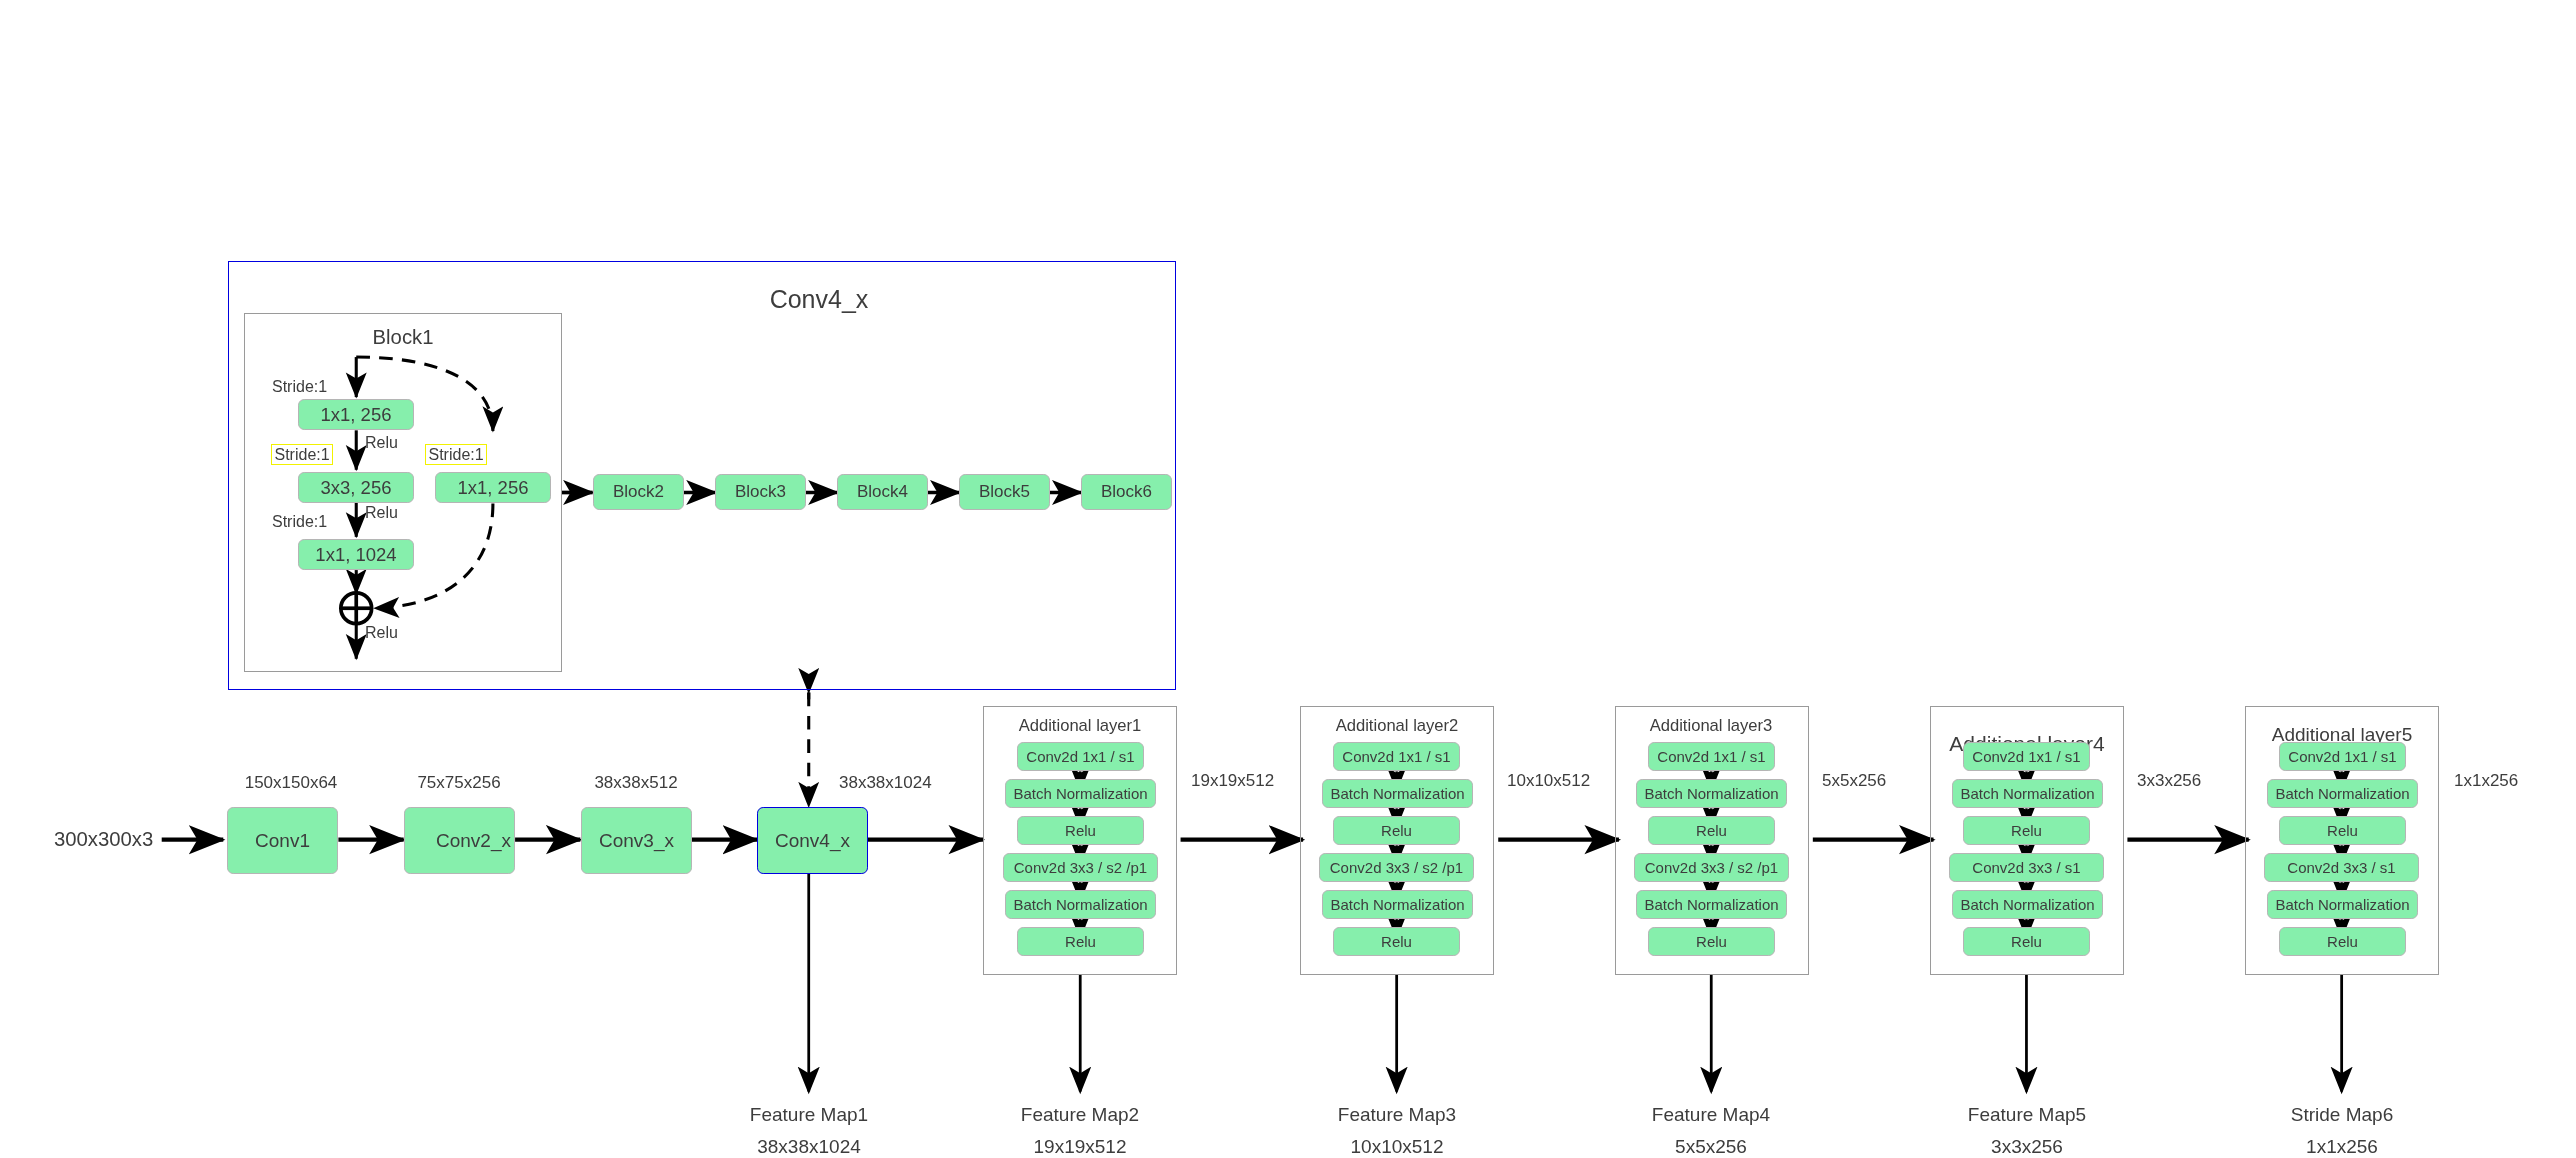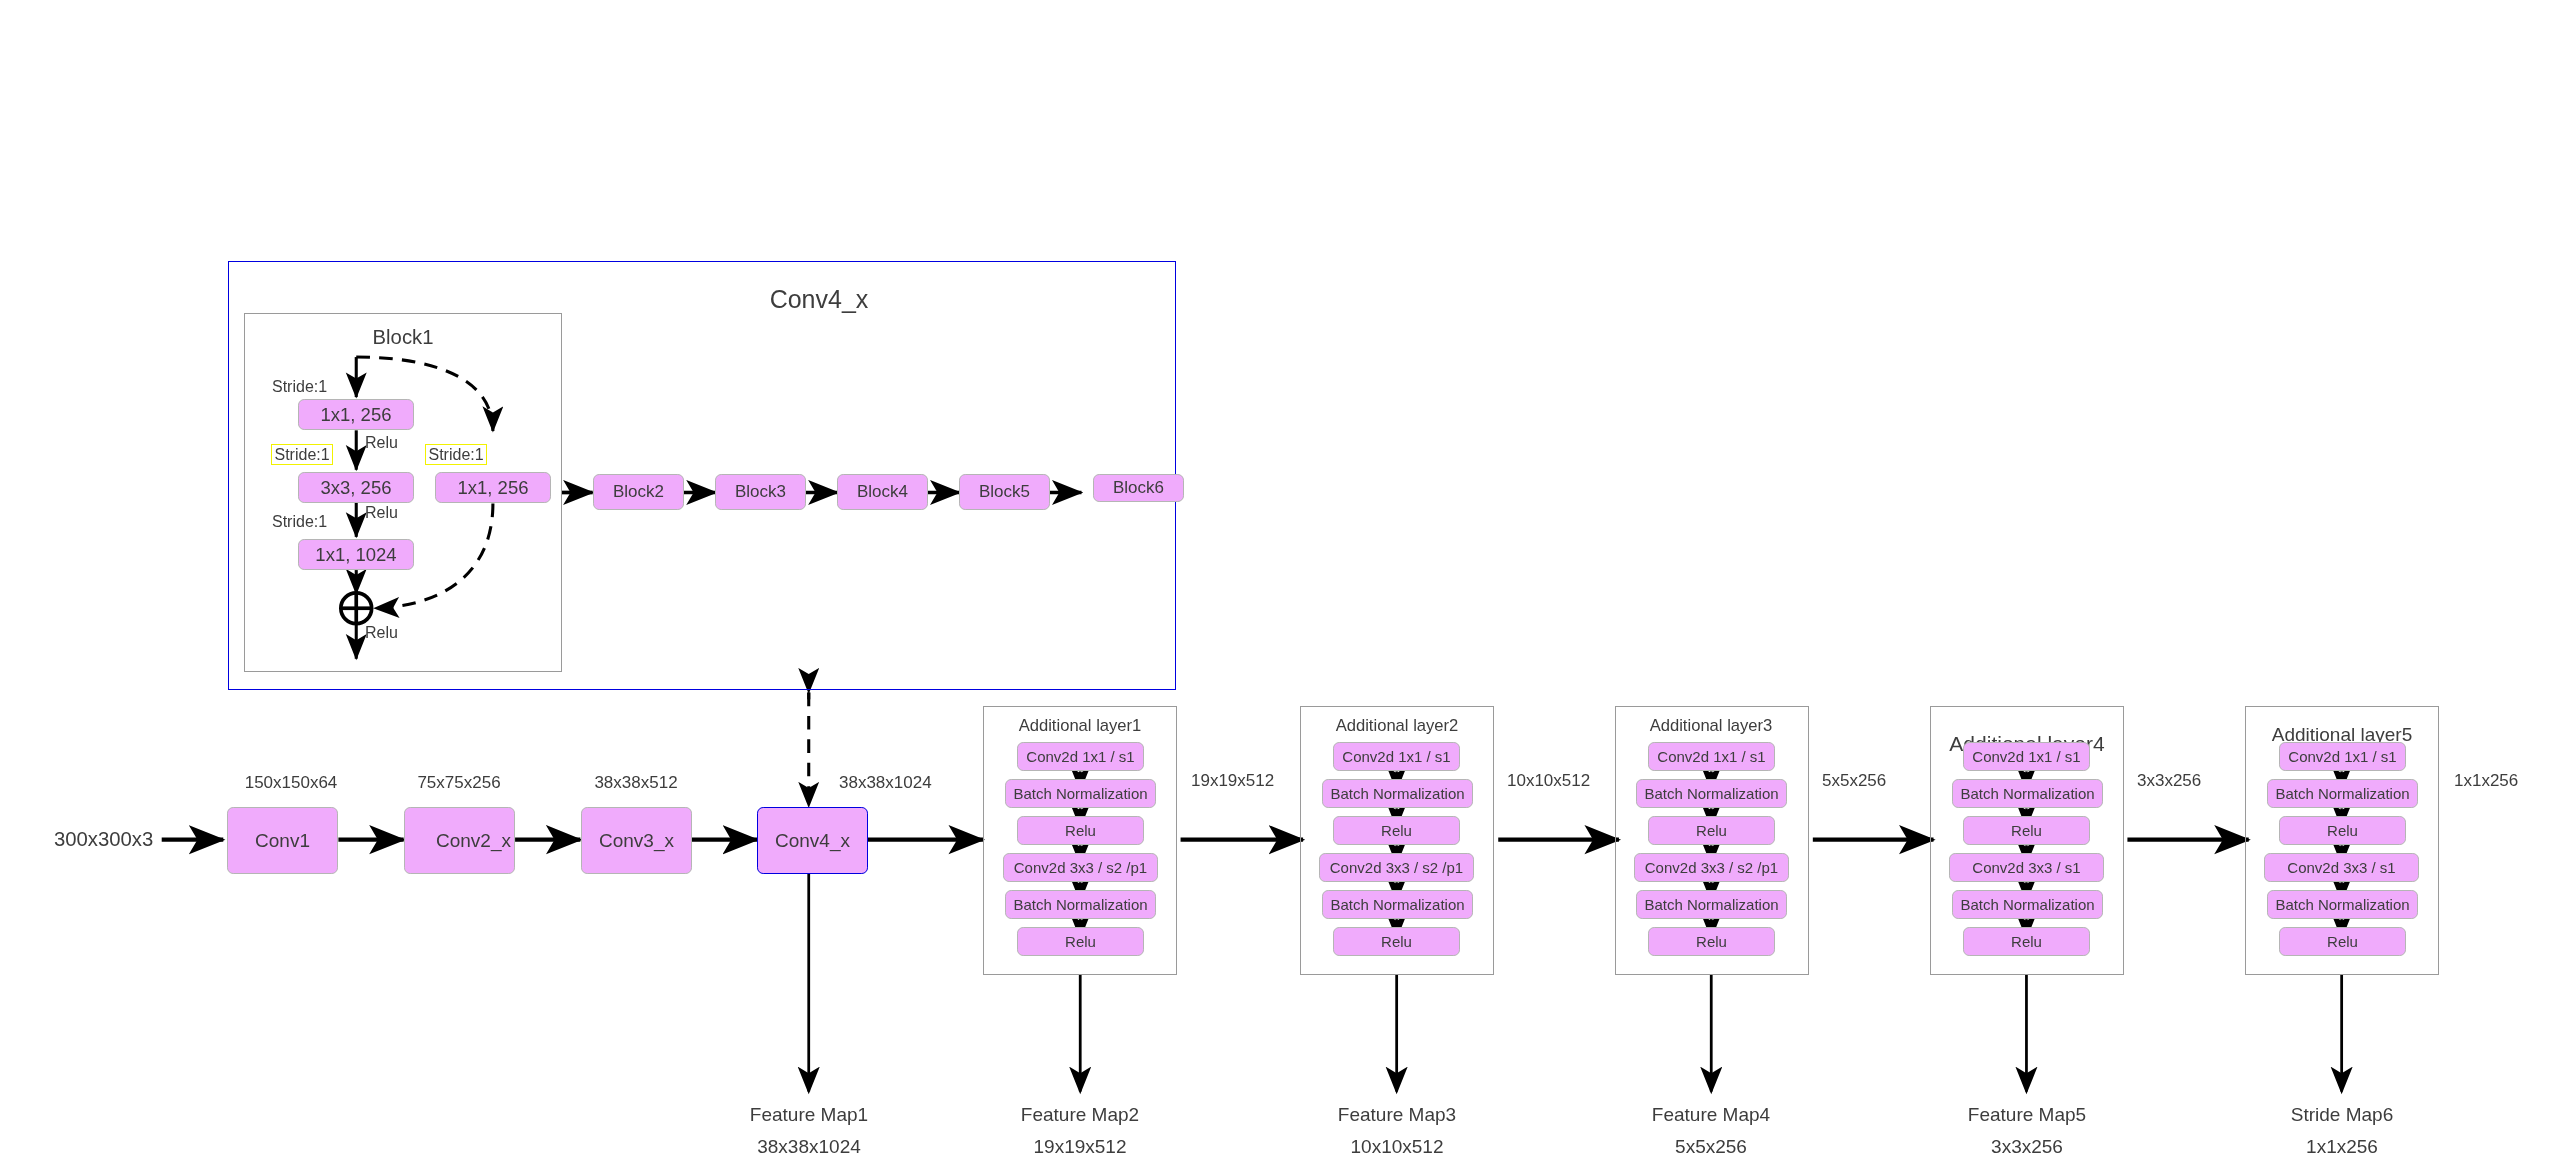--- a/index.html
+++ b/index.html
@@ -6,21 +6,21 @@
   body{
     width:2576px;height:1158px;position:relative;overflow:hidden;
     font-family:"Liberation Sans","DejaVu Sans",sans-serif;
     color:#3b3b3b;
   }
   .txt{position:absolute;white-space:nowrap;color:#3d3d3d;}
   .ctr{transform:translateX(-50%);text-align:center;}
 
   
   .node{
-    position:absolute;background:#f0abfc;border:0.6px solid #b5b5b5;
+    position:absolute;background:#86efac;border:0.6px solid #b5b5b5;
     border-radius:6.2px;display:flex;align-items:center;justify-content:center;
     text-align:center;color:#3d3d3d;box-sizing:border-box;
   }
   .node.blue{border:1px solid #0000e0;}
 
   
   .panel{
     position:absolute;background:transparent;border:0.6px solid #9a9a9a;
     box-sizing:border-box;
   }
@@ -170,21 +170,21 @@
 </div>
 <div class="node" style="left:715px;top:474px;width:91px;height:36px;font-size:17px;">
   <span>Block3</span>
 </div>
 <div class="node" style="left:837px;top:474px;width:91px;height:36px;font-size:17px;">
   <span>Block4</span>
 </div>
 <div class="node" style="left:959px;top:474px;width:91px;height:36px;font-size:17px;">
   <span>Block5</span>
 </div>
-<div class="node" style="left:1081px;top:474px;width:91px;height:28px;font-size:17px;margin-left:12px;">
+<div class="node" style="left:1081px;top:474px;width:91px;height:36px;font-size:17px;">
   <span>Block6</span>
 </div>
 
 <div class="txt" style="left:54px;top:828px;font-size:20.3px;">300x300x3</div>
 
 <div class="node" style="left:227px;top:807px;width:111px;height:67px;font-size:19px;">
   <span>Conv1</span>
 </div>
 <div class="txt ctr" style="left:291px;top:773px;font-size:17px;">150x150x64</div>
 

